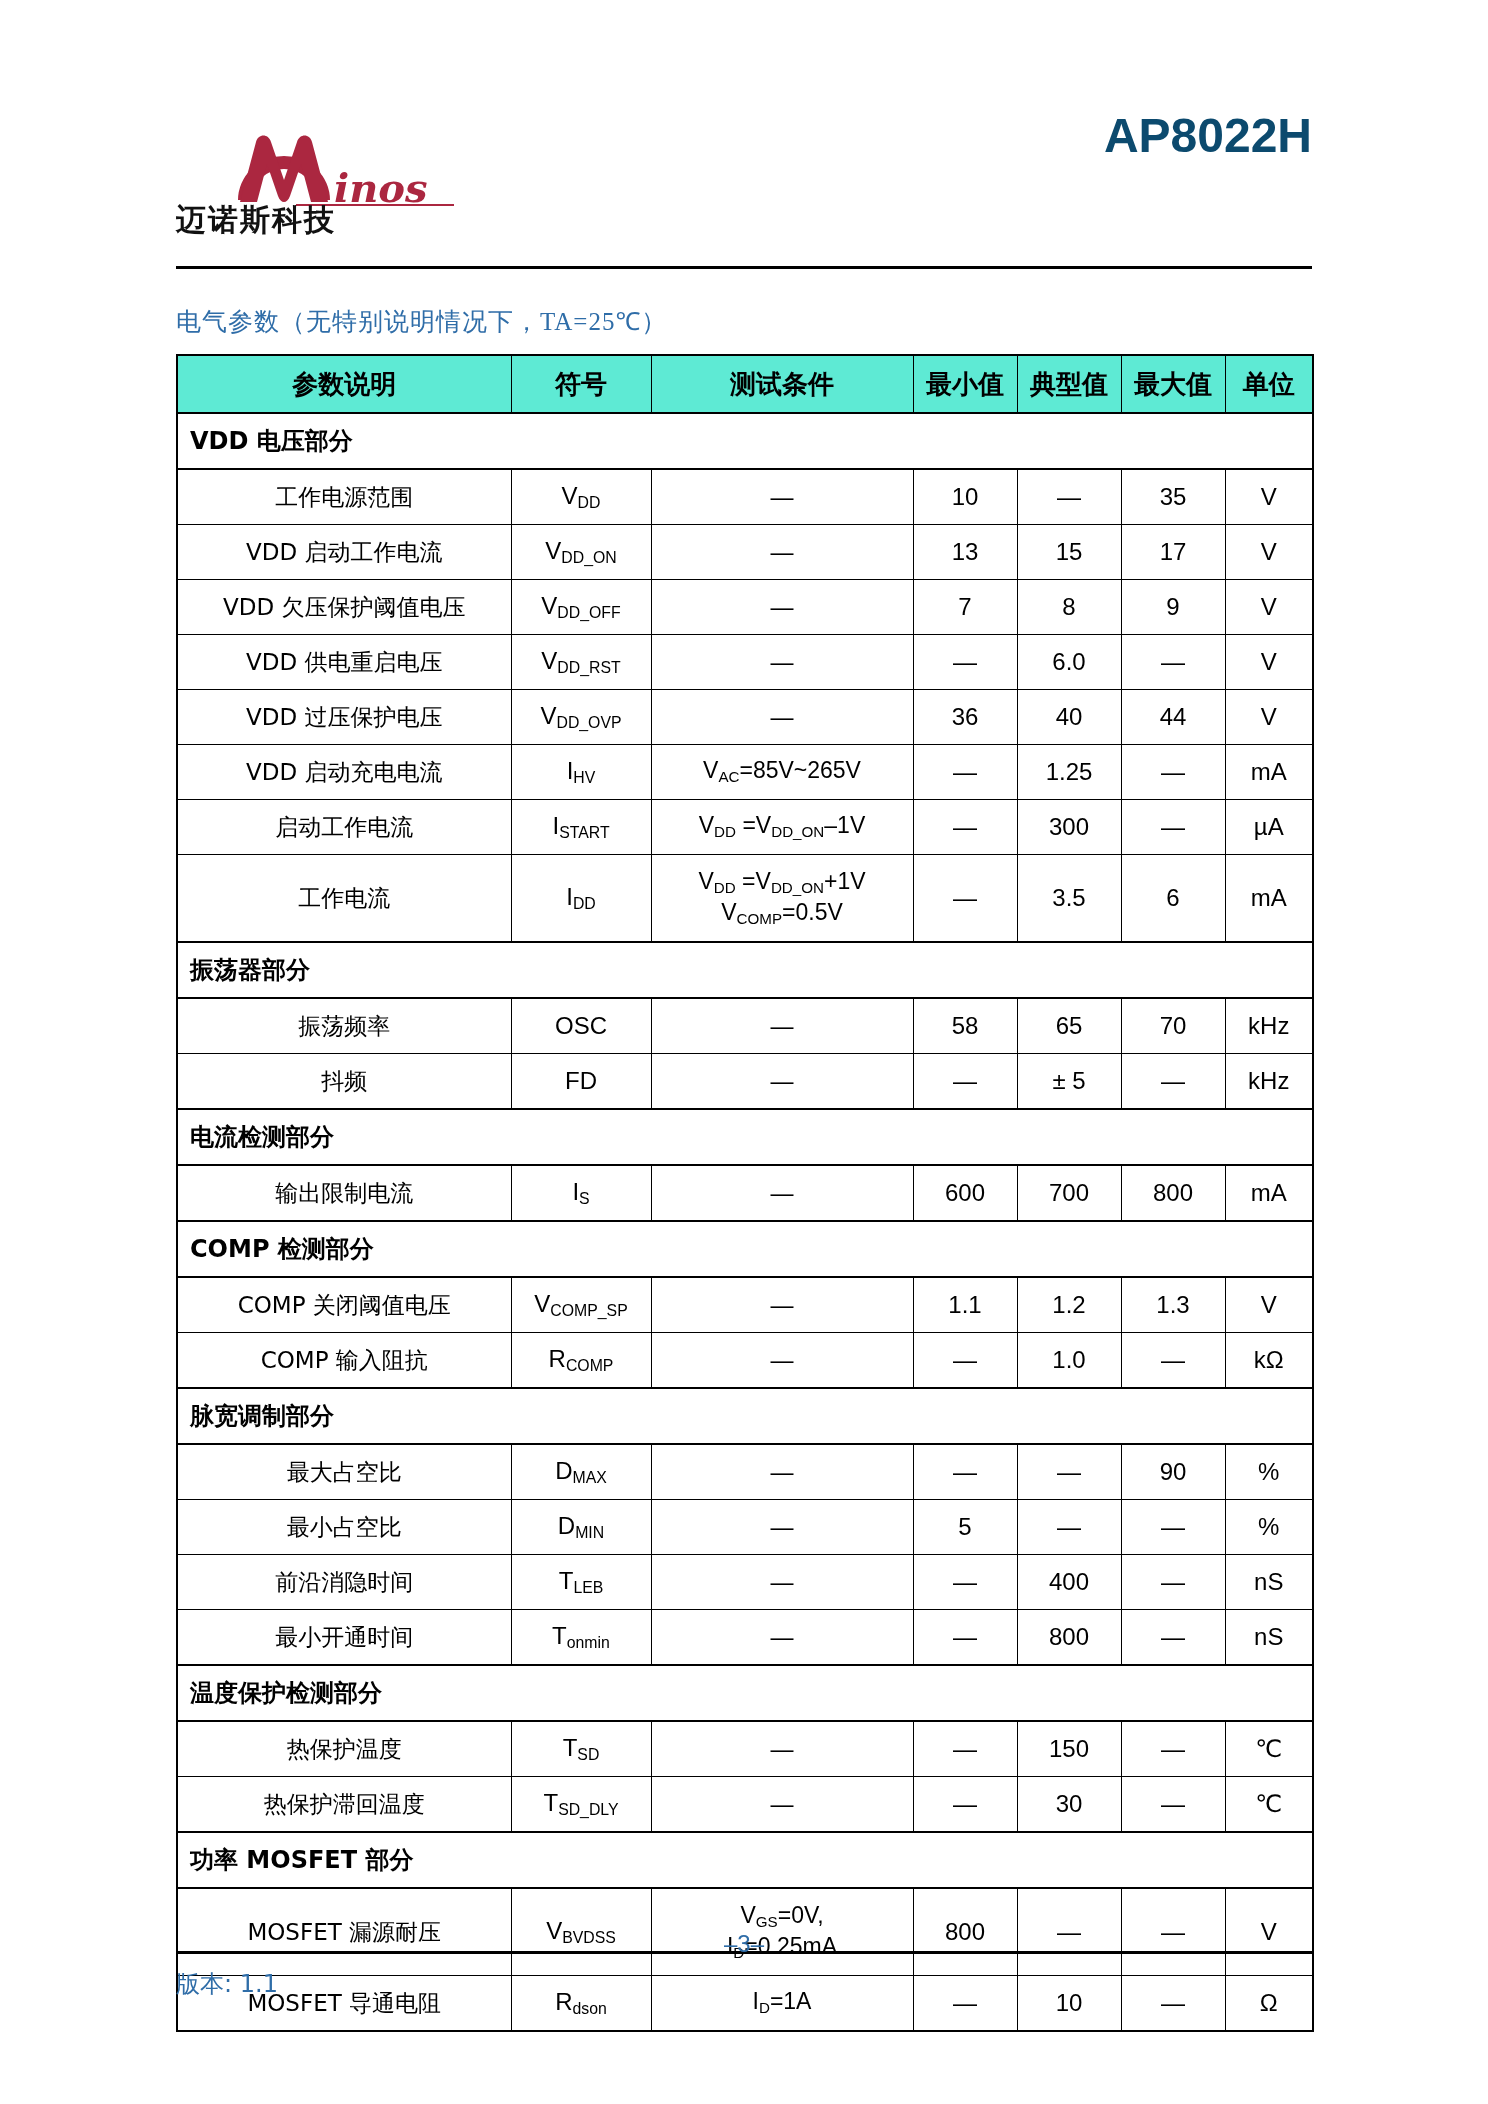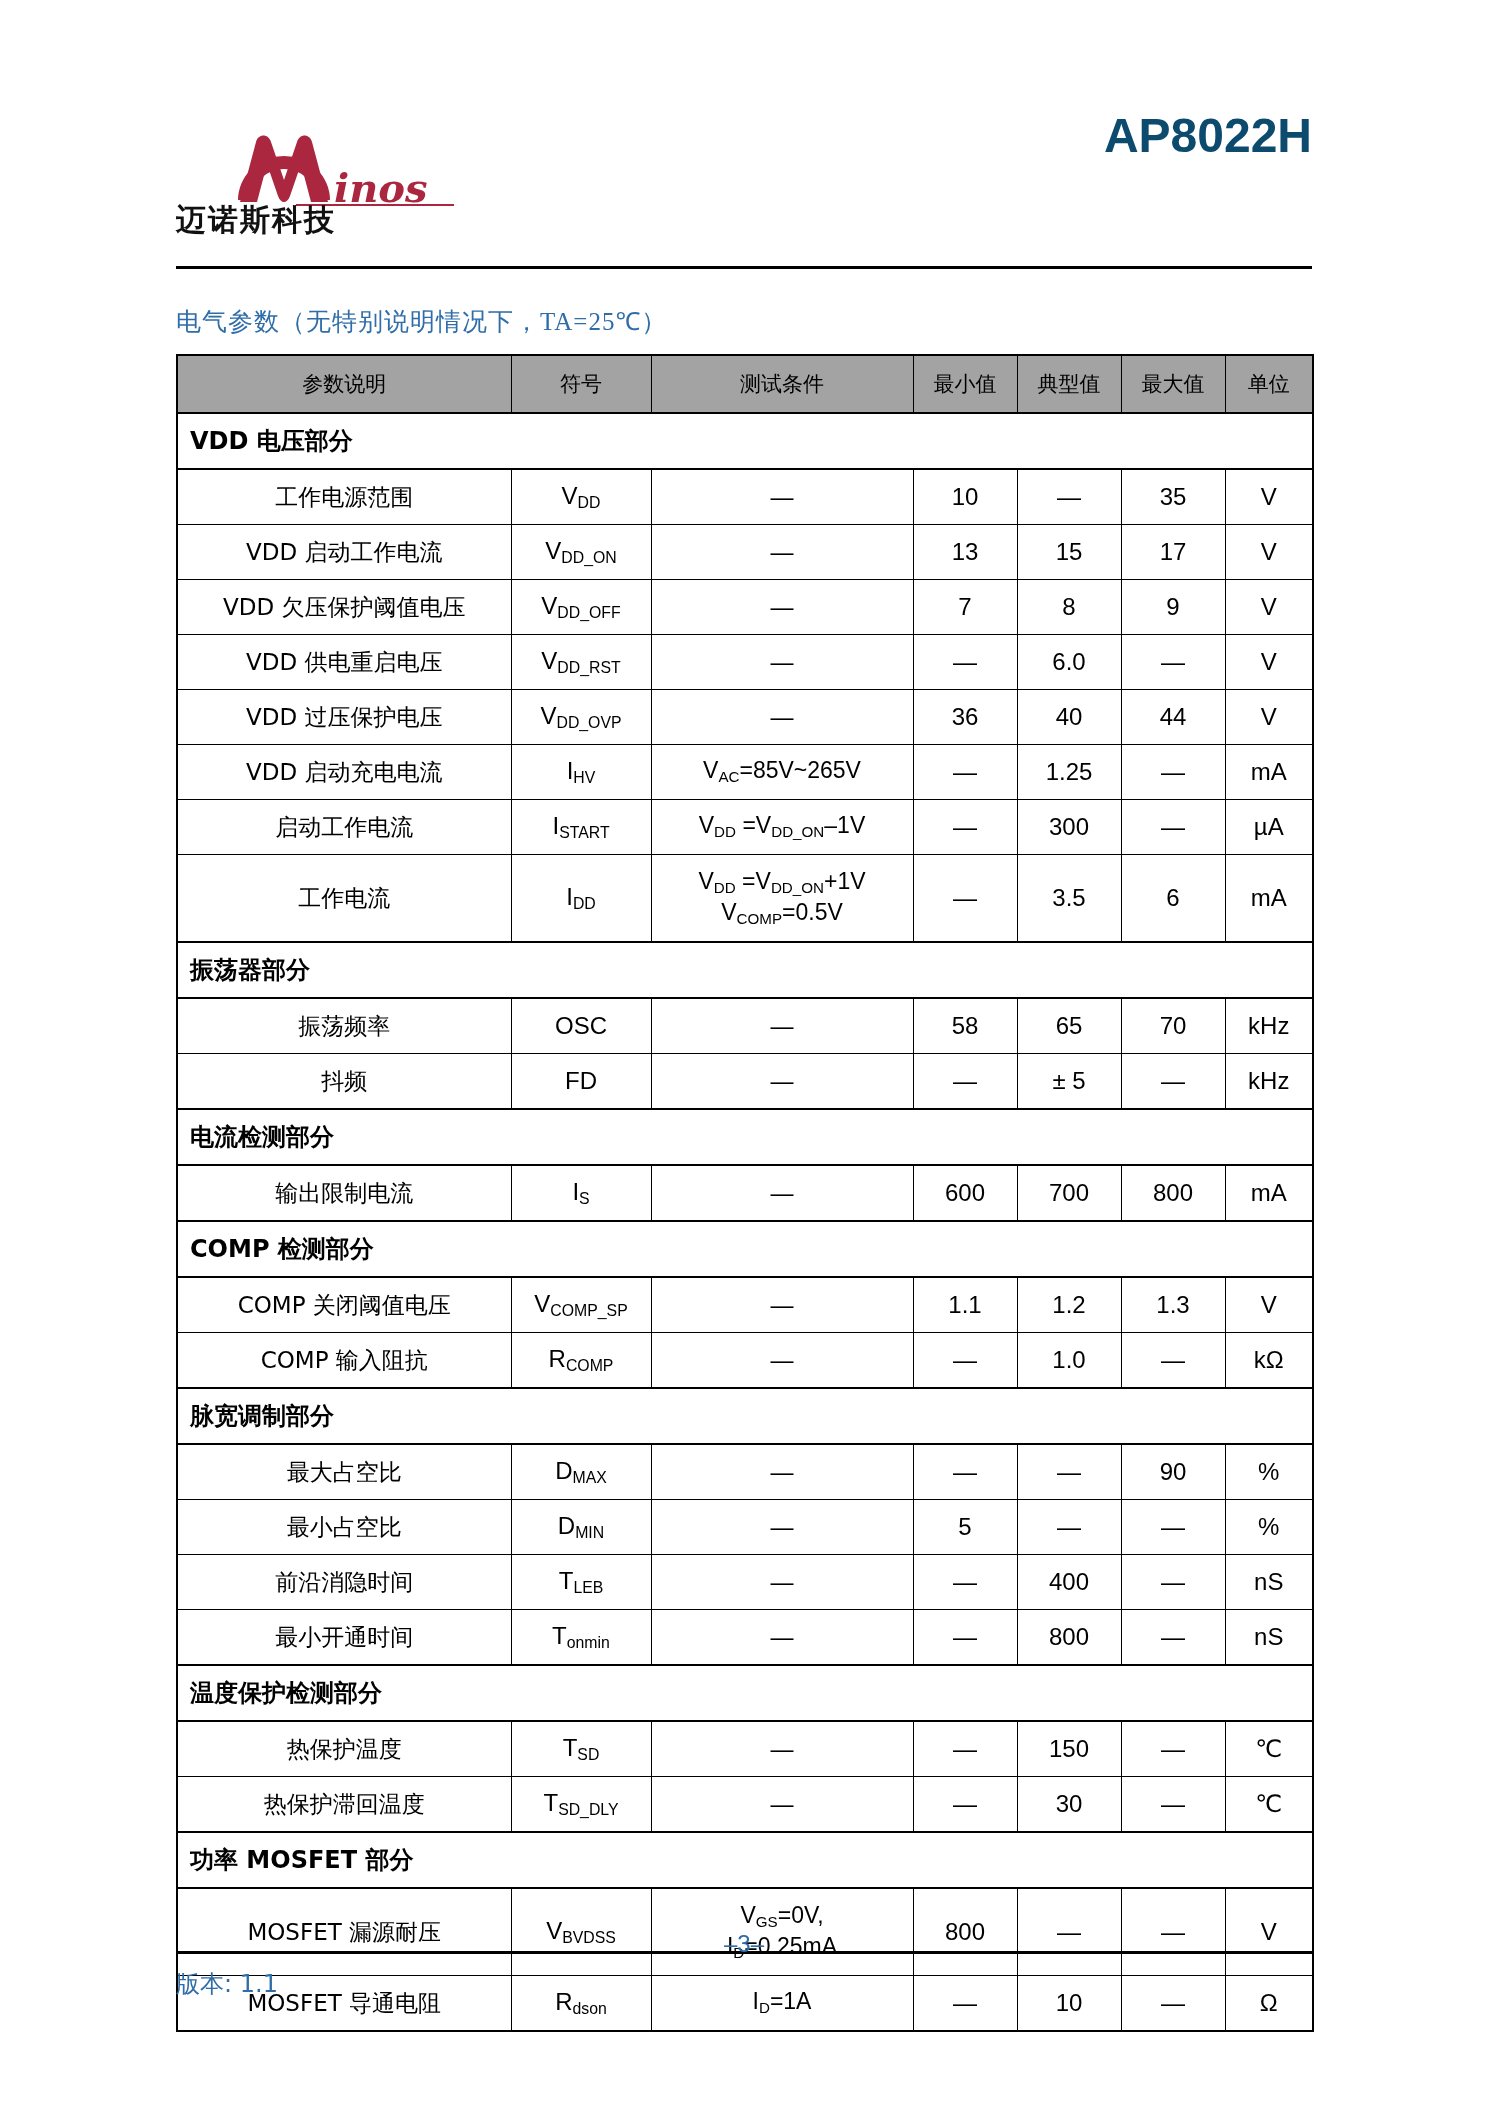--- a/index.html
+++ b/index.html
@@ -99,24 +99,24 @@
     border: 1.6px solid #000000;
     text-align: center;
     vertical-align: middle;
     font-family: "DejaVu Sans", "Liberation Sans", sans-serif;
     font-size: 23px;
     color: #000000;
     padding: 2px 4px;
     line-height: 1.25;
   }
   table.spec thead th {
-    background: #a3a3a3;
+    background: #5eead4;
     height: 52px;
-    font-weight: 400;
-    font-size: 21px;
+    font-weight: 700;
+    font-size: 26px;
     border-bottom: 2.5px solid #000;
   }
   table.spec td.group {
     text-align: left;
     font-weight: 700;
     height: 50px;
     padding-left: 12px;
     font-size: 24px;
     border-top: 2.5px solid #000;
     border-bottom: 2.5px solid #000;

